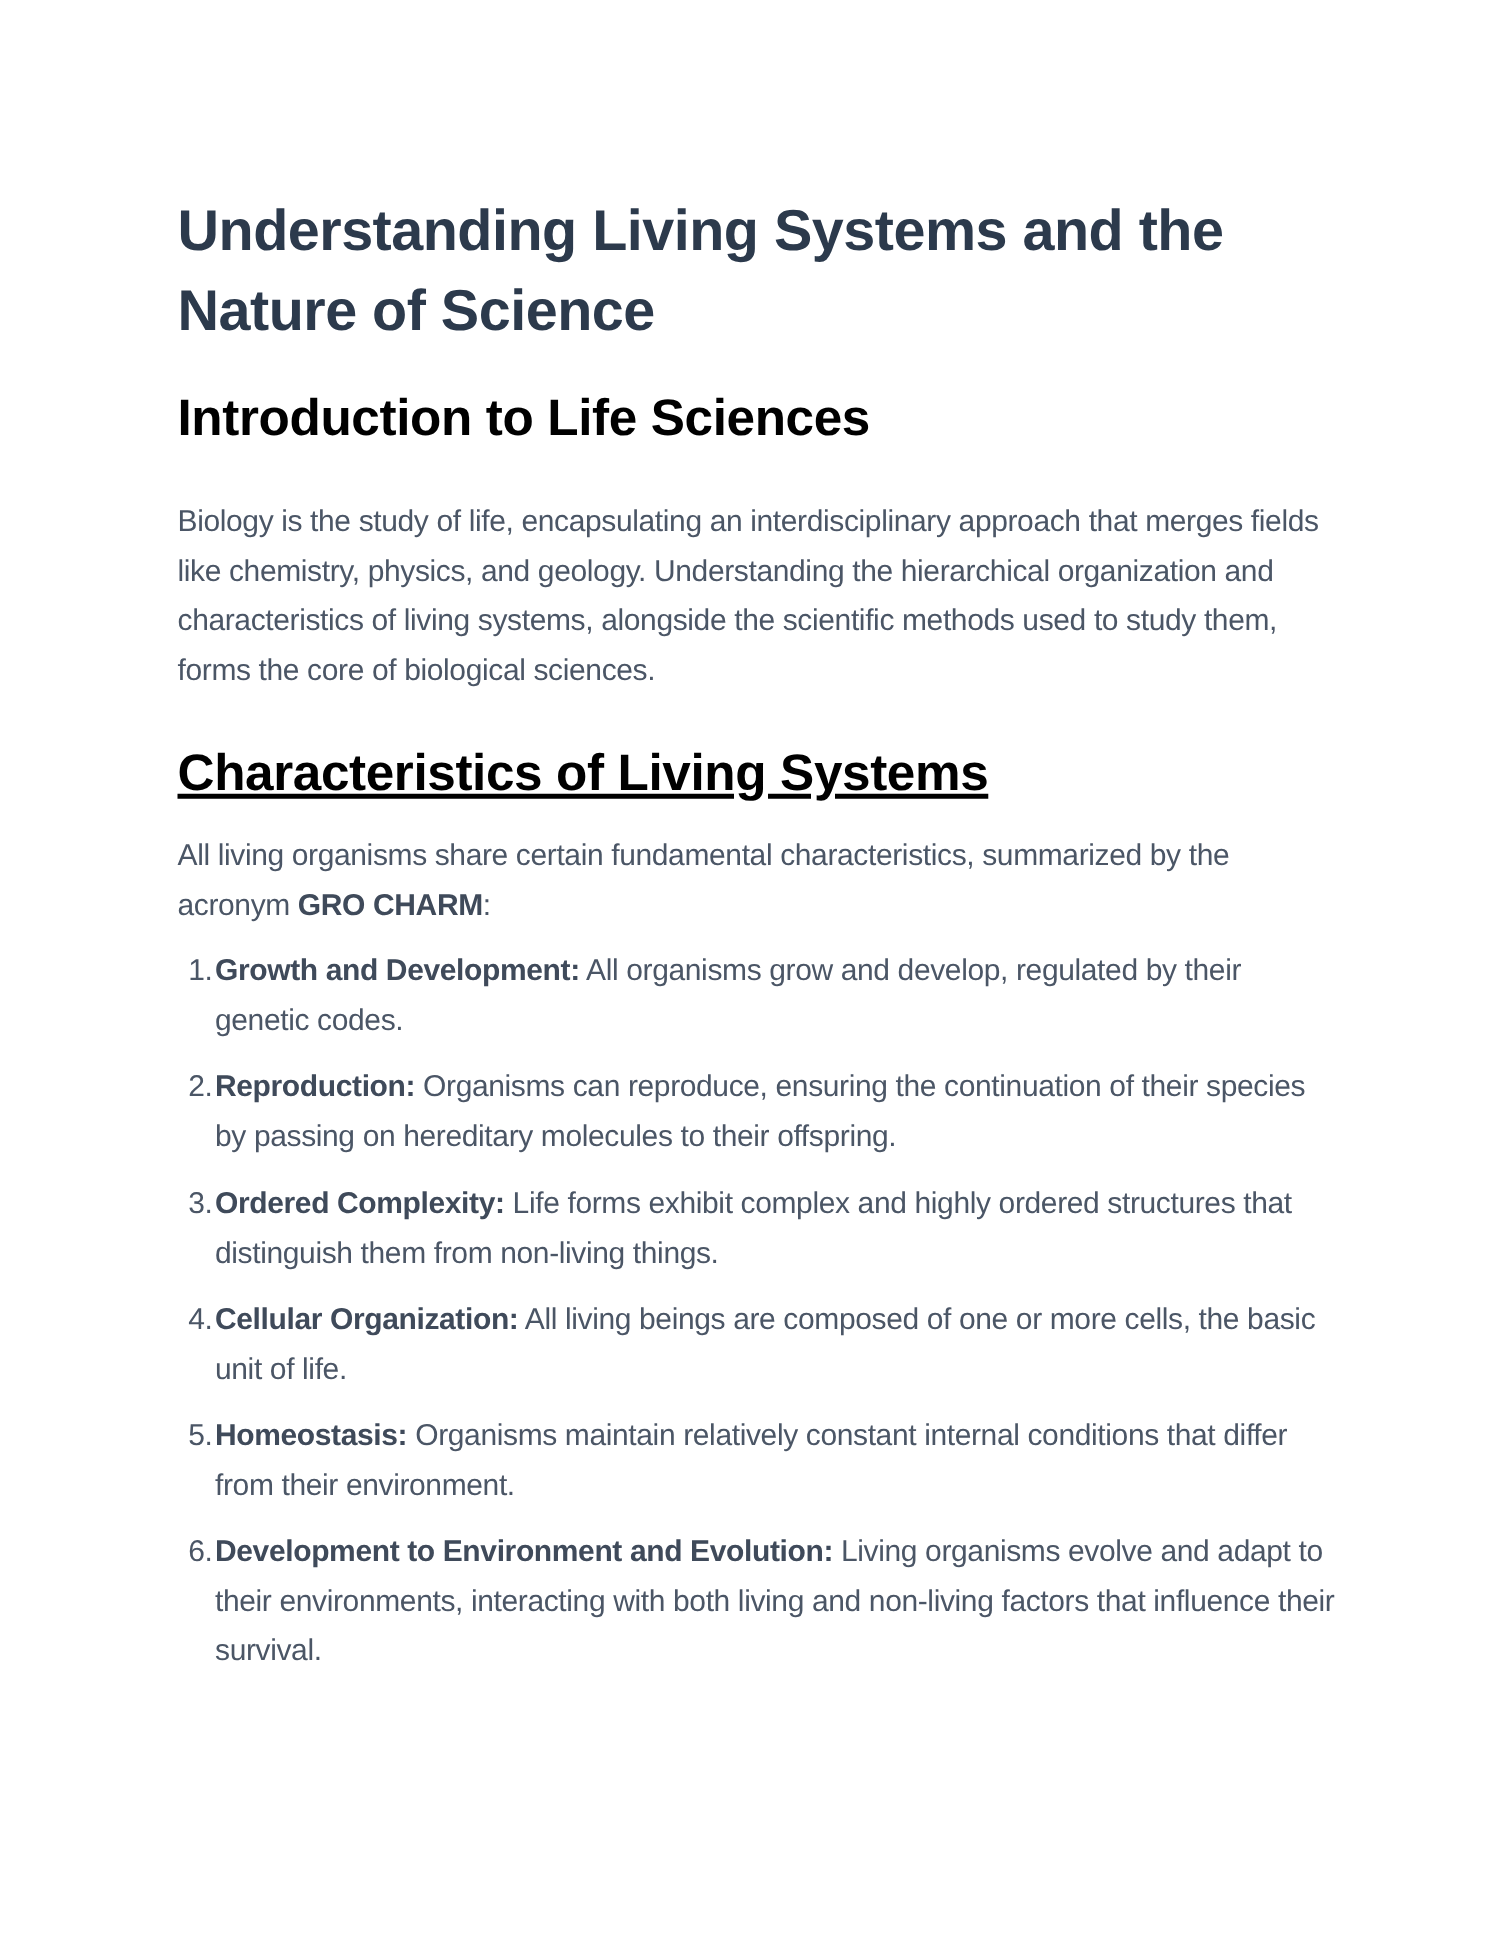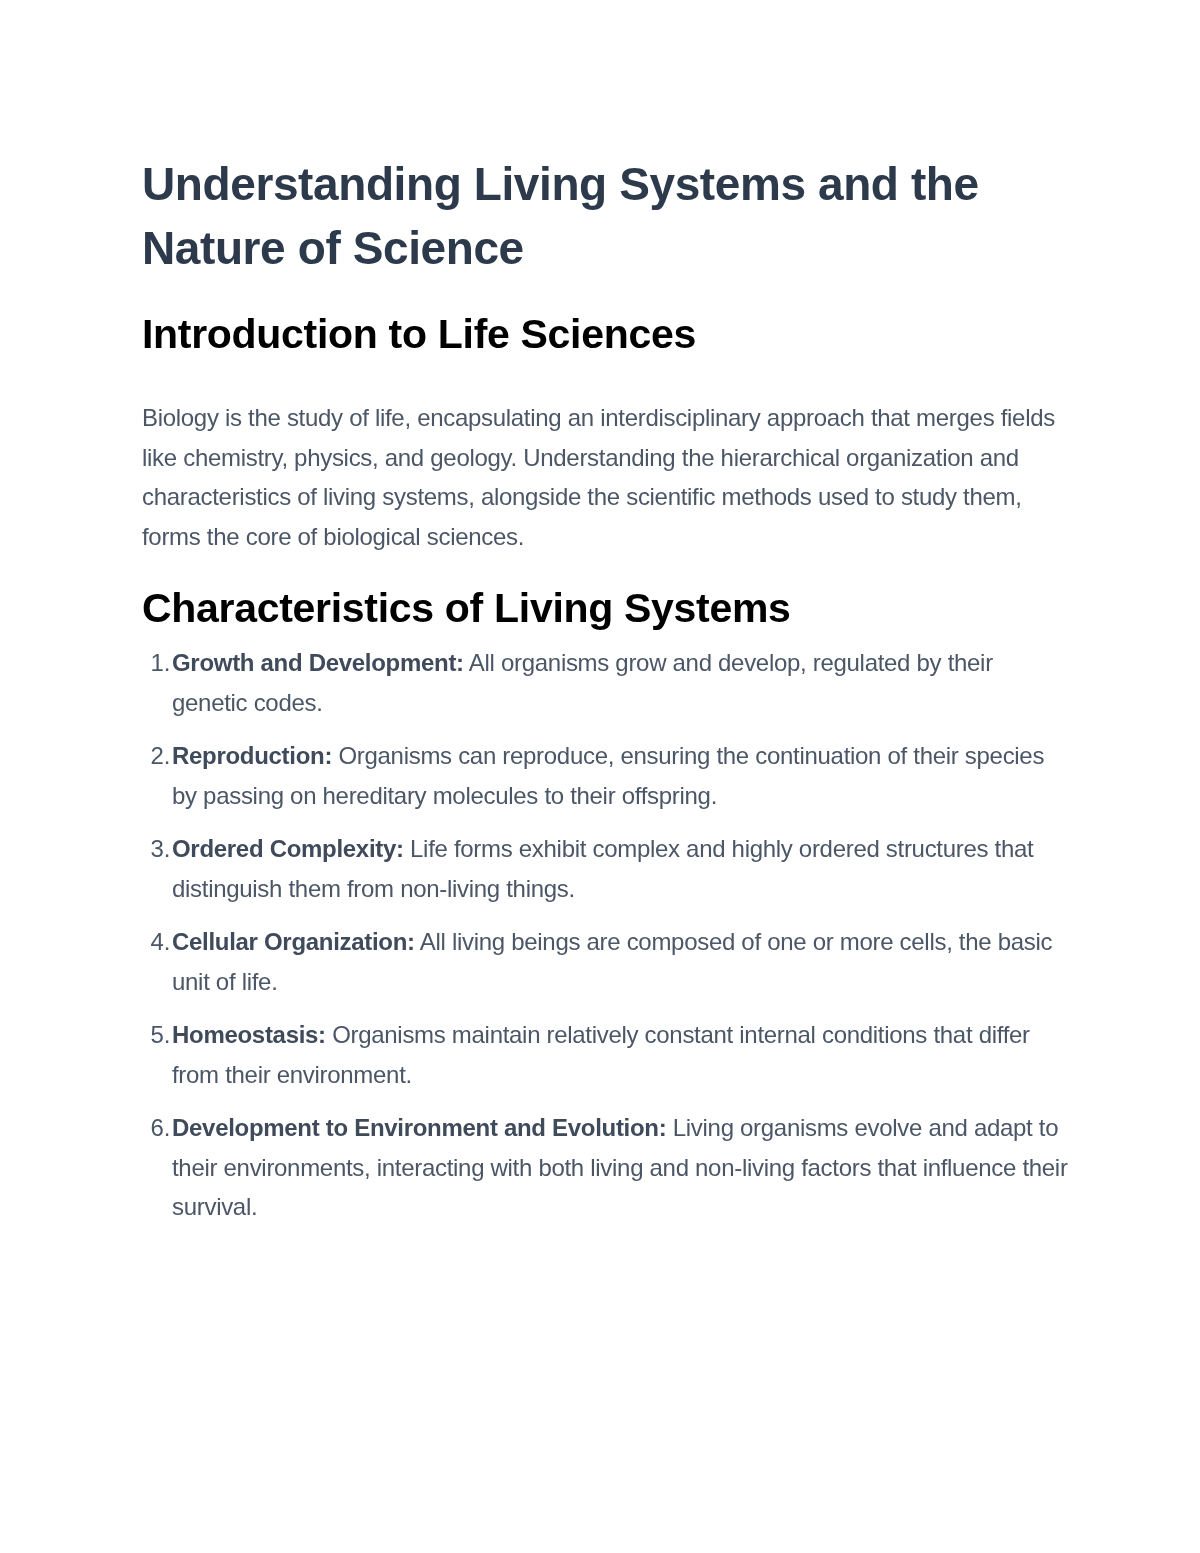--- a/index.html
+++ b/index.html
@@ -30,21 +30,21 @@
     }
     h2 {
       margin: 0;
       font-size: 41px;
       line-height: 44px;
       font-weight: 700;
       color: #000000;
       letter-spacing: -0.3px;
     }
     h2.intro { margin-top: 32px; }
-    h2.chars { margin-top: 30px; }
+    h2.chars { margin-top: 40px; text-decoration: underline; }
     p {
       margin: 0;
       font-size: 24px;
       line-height: 39.5px;
       color: #4b5666;
       letter-spacing: -0.3px;
     }
     p.intro-p { margin-top: 42px; }
     p.chars-p { margin-top: 25px; }
     b { color: #3f4a5a; font-weight: 700; }
@@ -71,20 +71,21 @@
 </head>
 <body>
 
 <div class="page">
   <h1>Understanding Living Systems and the Nature of Science</h1>
 
   <h2 class="intro">Introduction to Life Sciences</h2>
   <p class="intro-p">Biology is the study of life, encapsulating an interdisciplinary approach that merges fields like chemistry, physics, and geology. Understanding the hierarchical organization and characteristics of living systems, alongside the scientific methods used to study them, forms the core of biological sciences.</p>
 
   <h2 class="chars">Characteristics of Living Systems</h2>
+  <p class="chars-p"><span>All living organisms share certain fundamental characteristics, summarized by the acronym </span><b>GRO CHARM</b><span>:</span></p>
 
   <ol>
     <li><span class="num">1.</span><b>Growth and Development</b><b>:</b><span> All organisms grow and develop, regulated by their genetic codes.</span></li>
     <li><span class="num">2.</span><b>Reproduction</b><b>:</b><span> Organisms can reproduce, ensuring the continuation of their species by passing on hereditary molecules to their offspring.</span></li>
     <li><span class="num">3.</span><b>Ordered Complexity</b><b>:</b><span> Life forms exhibit complex and highly ordered structures that distinguish them from non-living things.</span></li>
     <li><span class="num">4.</span><b>Cellular Organization</b><b>:</b><span> All living beings are composed of one or more cells, the basic unit of life.</span></li>
     <li><span class="num">5.</span><b>Homeostasis</b><b>:</b><span> Organisms maintain relatively constant internal conditions that differ from their environment.</span></li>
     <li><span class="num">6.</span><b>Development to Environment and Evolution</b><b>:</b><span> Living organisms evolve and adapt to their environments, interacting with both living and non-living factors that influence their survival.</span></li>
   </ol>
 </div>

